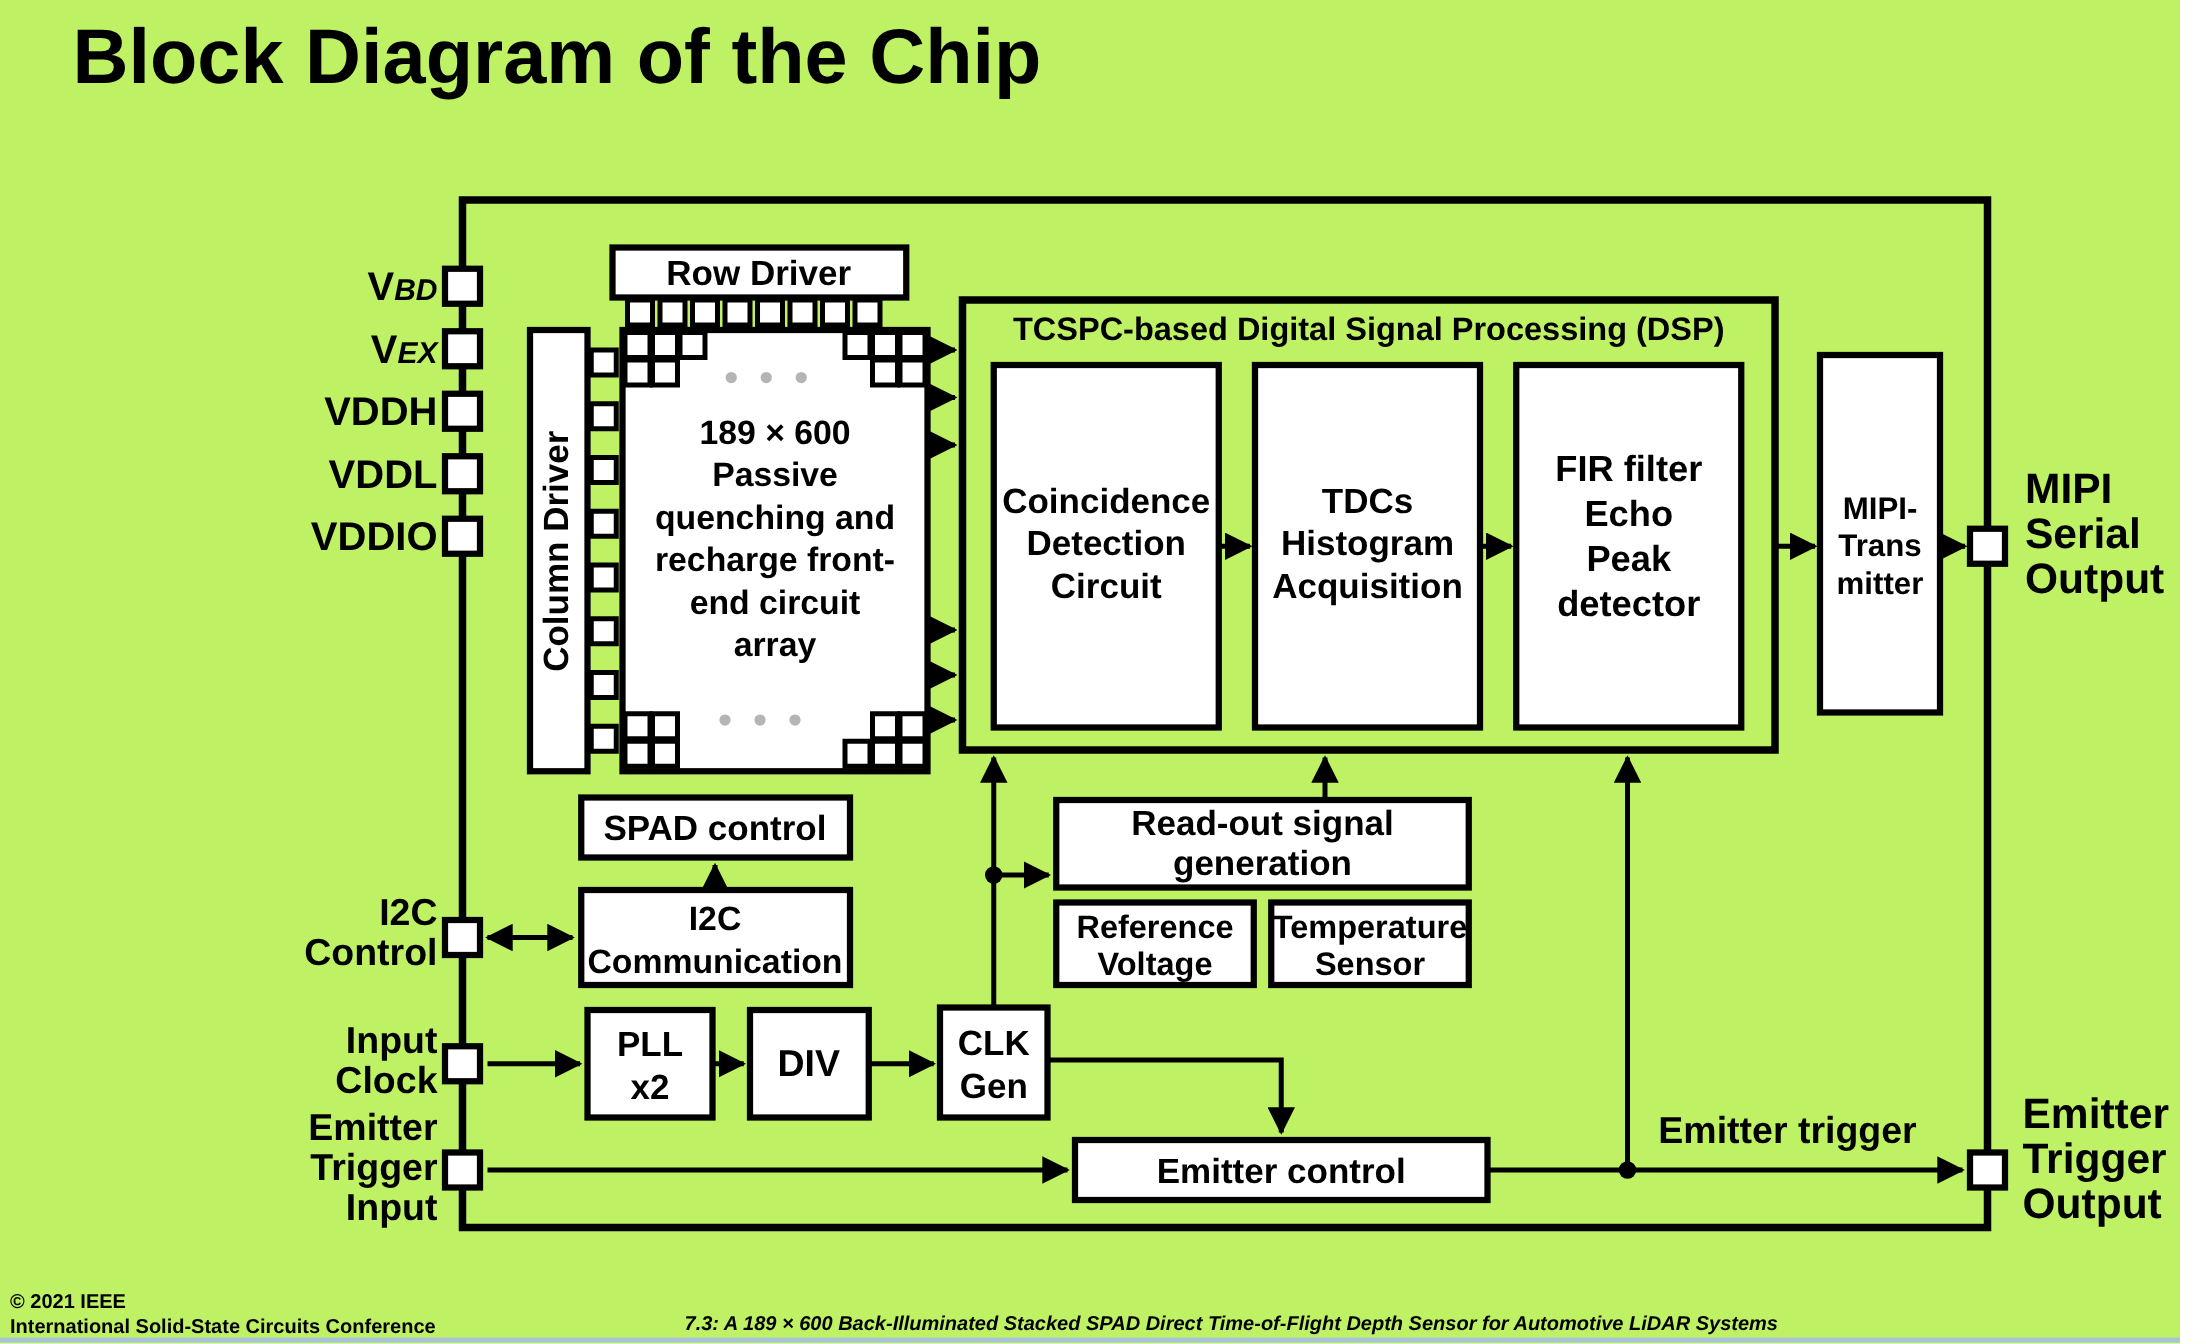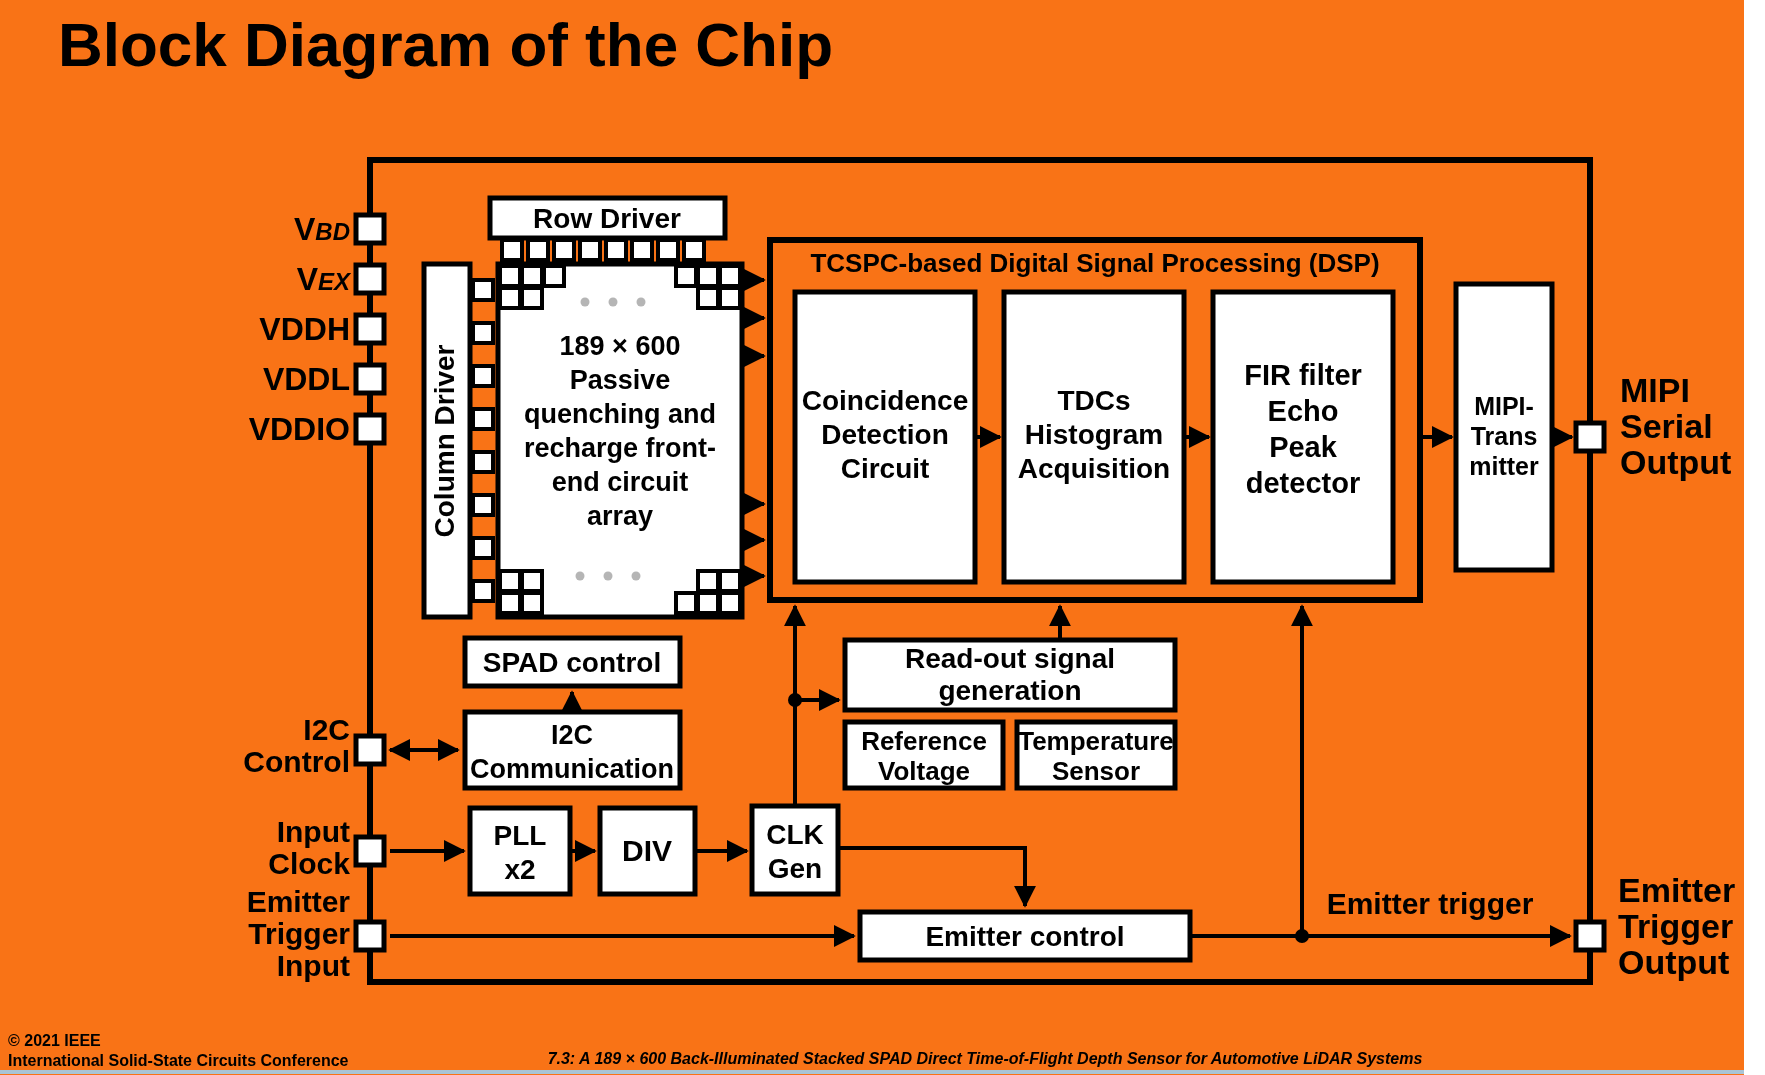--- a/index.html
+++ b/index.html
@@ -1,16 +1,16 @@
 <!DOCTYPE html>
 <html><head>
 <meta charset="utf-8">
 <style>
   html,body{margin:0;padding:0;background:#ffffff;}
-  .page{position:relative;width:1744px;height:1075px;background:#f97316;overflow:hidden;
+  .page{position:relative;width:1744px;height:1075px;background:#bef264;overflow:hidden;
         font-family:"Liberation Sans",sans-serif;}
   svg{display:block;}
   svg text{font-family:"Liberation Sans",sans-serif;font-weight:bold;fill:#000;}
   .blk{fill:#ffffff;stroke:#000000;stroke-width:5;}
   .blk-thick{fill:none;stroke:#000000;stroke-width:6;}
   .sq{fill:#ffffff;stroke:#000000;stroke-width:4;}
   .pad{fill:#ffffff;stroke:#000000;stroke-width:5;}
   .wire{stroke:#000000;stroke-width:4;fill:none;}
   .dotg{fill:#b5b5b5;}
   .jdot{fill:#000000;}

